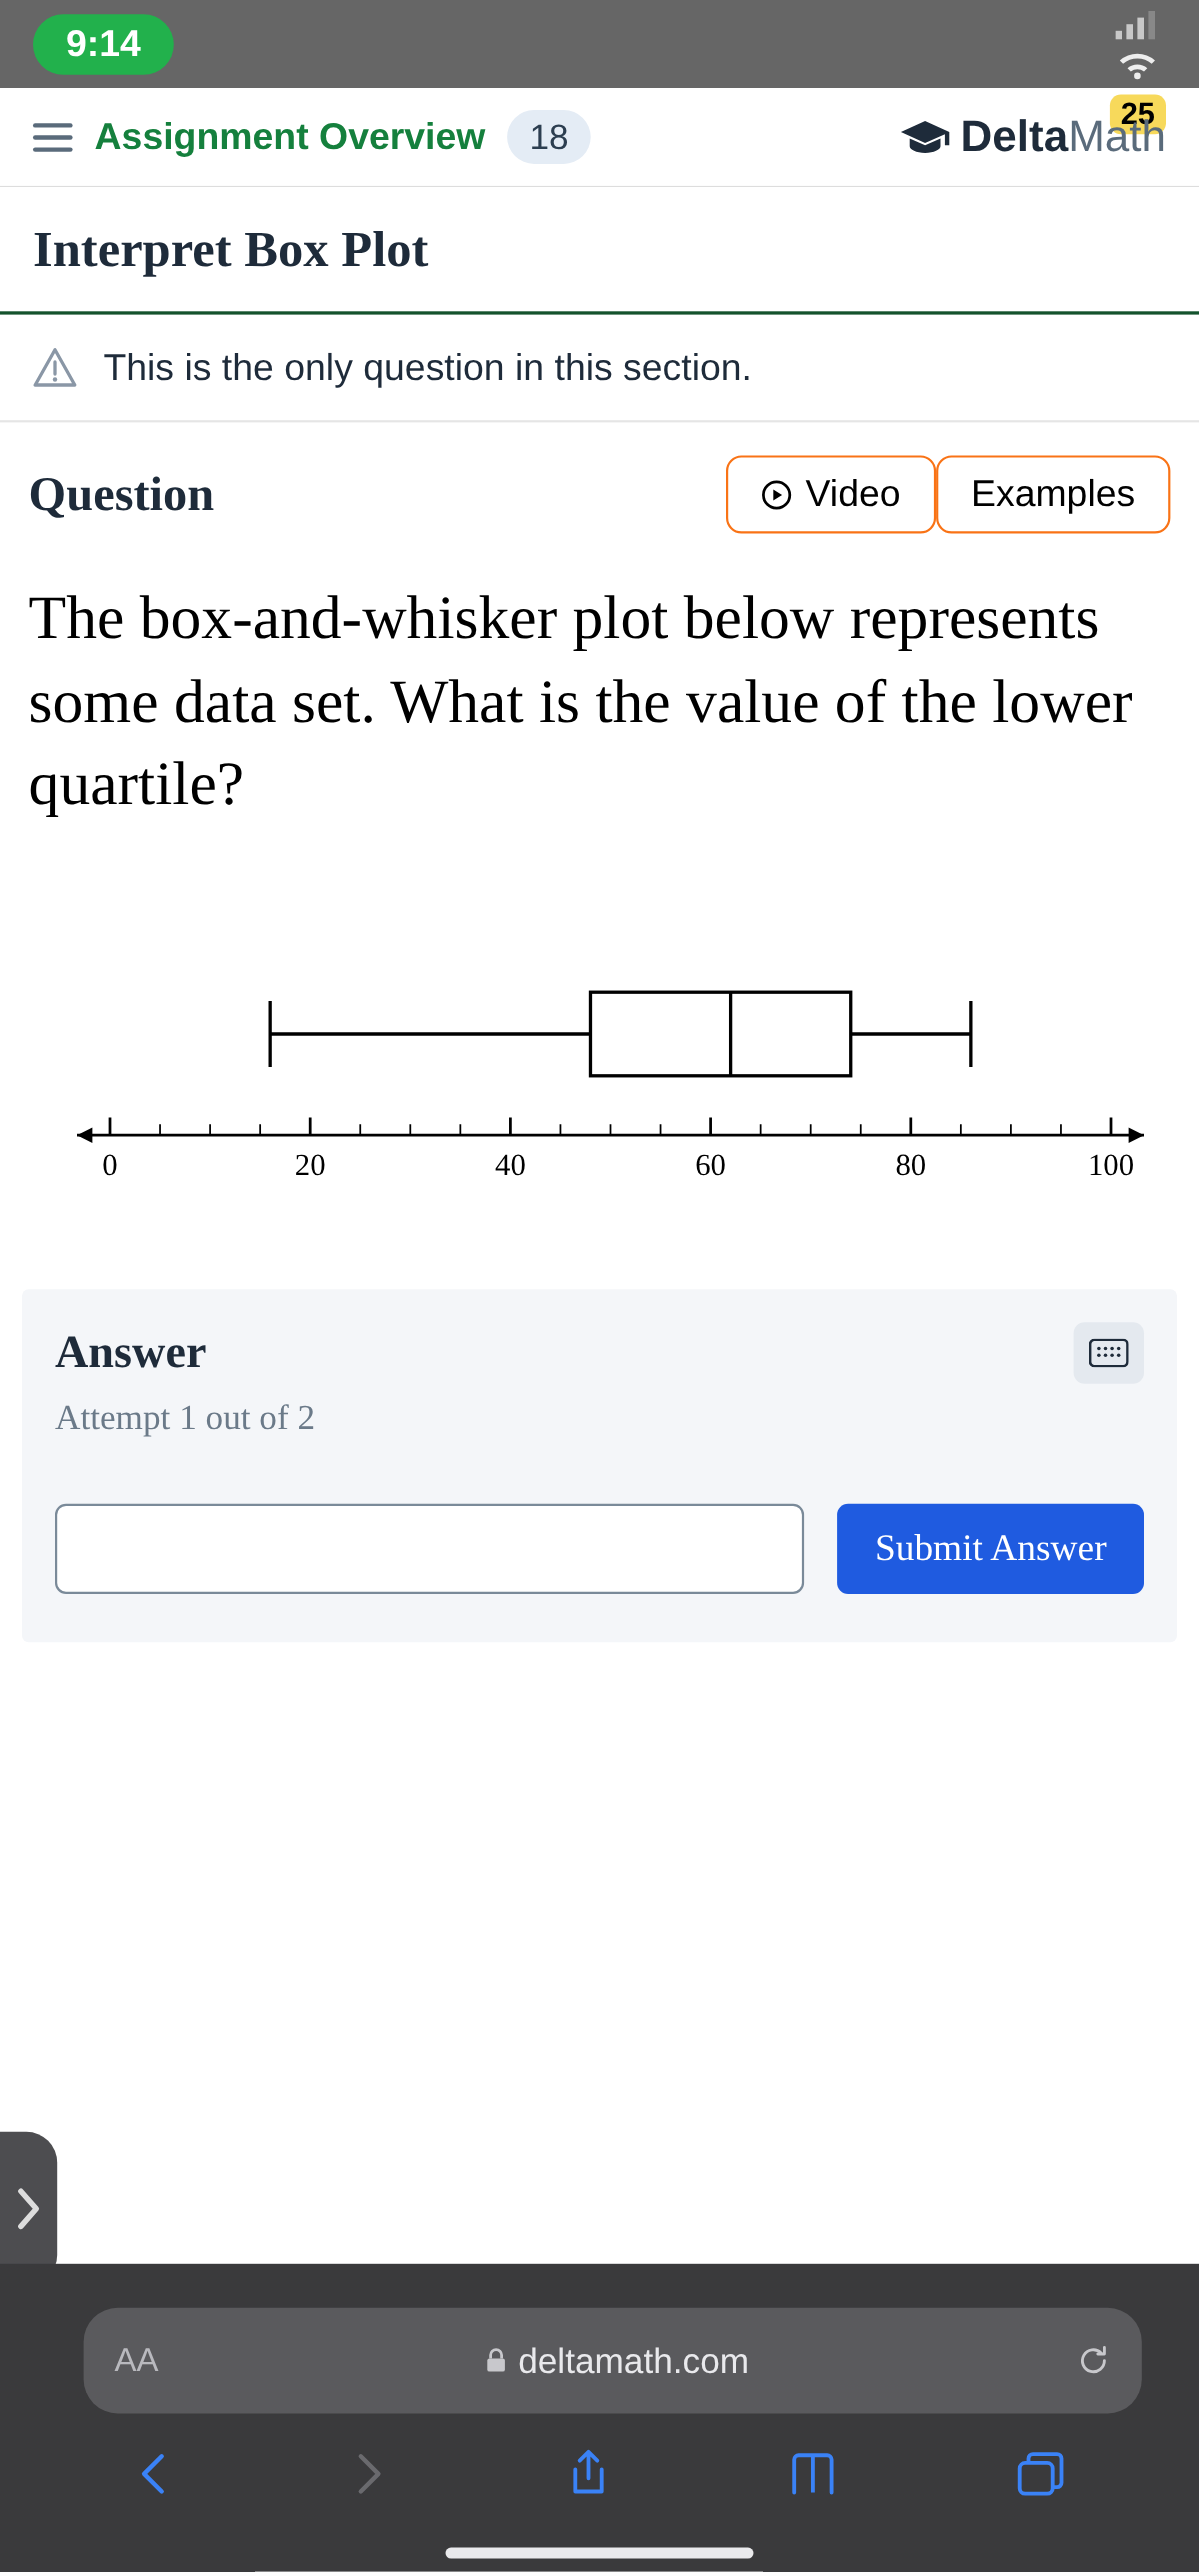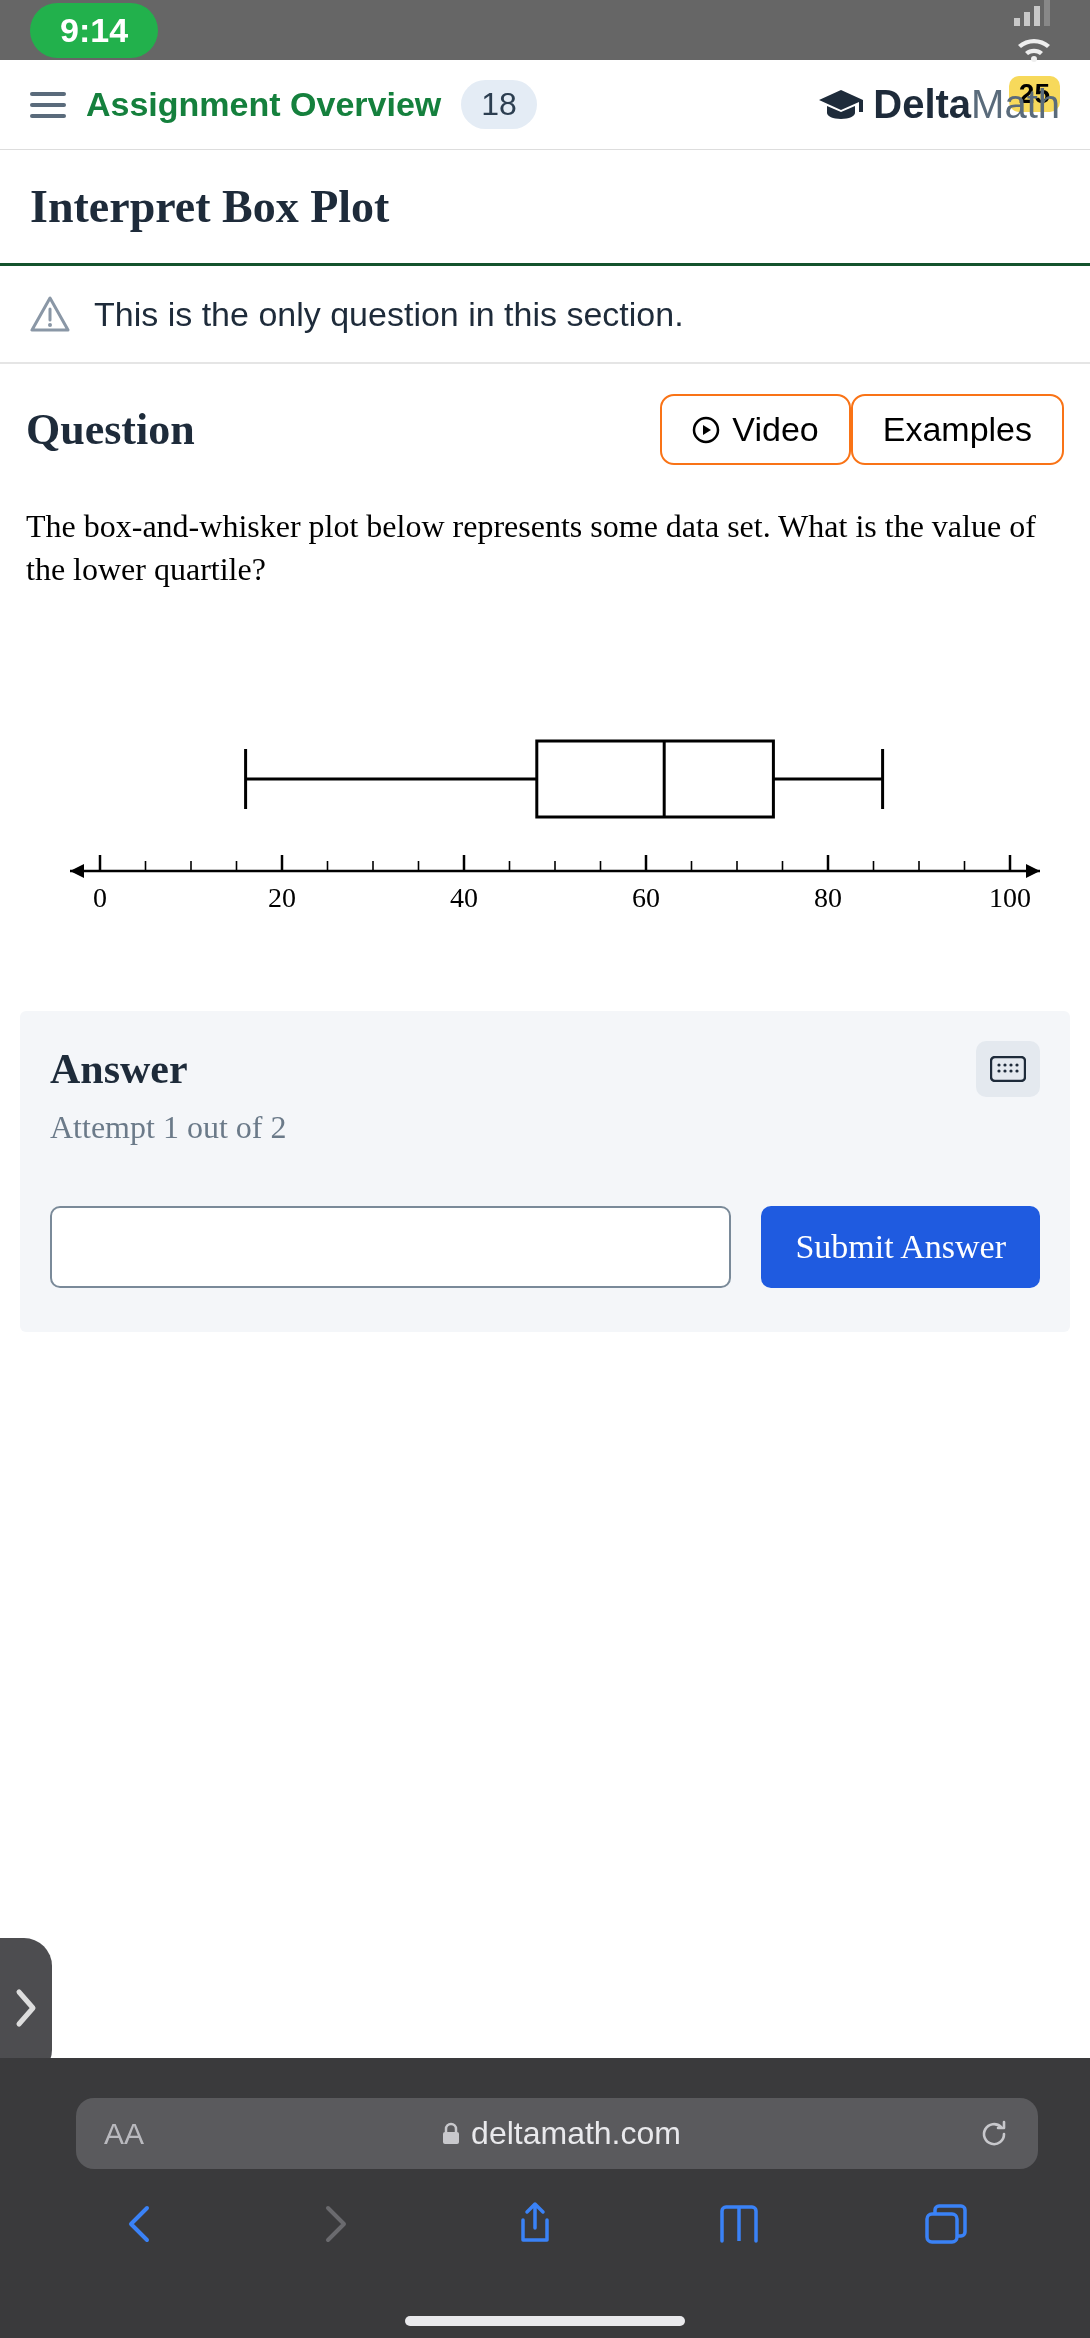--- a/index.html
+++ b/index.html
@@ -1,45 +1,45 @@
 <!DOCTYPE html>
 <html><head>
 <meta charset="utf-8">
 <style>
 * { box-sizing: border-box; margin: 0; padding: 0; }
 body { font-family: Georgia, 'Times New Roman', serif; width:1090px; height:2338px; background:#fff; position:relative; overflow:hidden;}
-.statusbar { height:60px; background:#666; display:flex; align-items:center; justify-content:space-between; padding:0 30px;}
+.statusbar { height:80px; background:#666; display:flex; align-items:center; justify-content:space-between; padding:0 30px;}
 .time-pill { background:#22b14c; color:#fff; border-radius:40px; padding:8px 30px; font-family:-apple-system,Helvetica,Arial,sans-serif; font-size:34px; font-weight:600;}
 .status-right { display:flex; align-items:center; gap:10px;flex-direction:column;}
 .orange-dot{width:10px;height:10px;border-radius:50%;background:#ff9500;margin-right:2px;margin-bottom:30px;}
 .batt { background:#f7d95b; color:#000; font-family:-apple-system,Helvetica,Arial,sans-serif; font-size:28px; font-weight:600; padding:2px 10px; border-radius:10px;}
 .appbar { height:90px; background:#fff; border-bottom:1px solid #ddd; display:flex; align-items:center; padding:0 30px; gap:20px;}
 .hamburger { width:36px; display:flex; flex-direction:column; gap:7px;}
 .hamburger div { height:4px; background:#5a6b7b; border-radius:2px;}
 .ao-link { color:#15803d; font-family:-apple-system,'Segoe UI',Helvetica,Arial,sans-serif; font-size:34px; font-weight:700;}
 .ao-count { background:#e4ecf5; color:#2c3e50; border-radius:26px; padding:6px 20px; font-family:-apple-system,Helvetica,Arial,sans-serif; font-size:32px; font-weight:500;}
 .logo { margin-left:auto; display:flex; align-items:center; gap:8px; font-family:-apple-system,'Segoe UI',Helvetica,Arial,sans-serif; font-size:40px; color:#1e2b3a;}
 .logo .bold { font-weight:700;}
 .logo .light { font-weight:300; color:#5a6b7b;}
 .page-title { font-family:Georgia,'Times New Roman',serif; font-size:46px; font-weight:700; color:#1e2b3a; padding:30px 30px;}
 .notice { border-top:3px solid #14532d; border-bottom:2px solid #e5e5e5; padding:28px 30px; display:flex; align-items:center; gap:24px; font-family:-apple-system,'Segoe UI',Helvetica,Arial,sans-serif; font-size:34px; color:#1e2b3a;}
 .qrow { display:flex; align-items:center; padding:30px 26px; }
 .qlabel { font-family:Georgia,'Times New Roman',serif; font-size:44px; font-weight:700; color:#1e2b3a; margin-right:auto;}
 .pill-btn { border:2px solid #f97316; border-radius:14px; padding:14px 30px; font-family:-apple-system,'Segoe UI',Helvetica,Arial,sans-serif; font-size:34px; background:#fff; display:flex; align-items:center; gap:12px; cursor:pointer;}
-.prompt { font-family:Georgia,'Times New Roman',serif; font-size:32px; color:#000; padding:10px 26px 30px; line-height:1.35;}
+.prompt { font-family:Georgia,'Times New Roman',serif; font-size:56px; color:#000; padding:10px 26px 30px; line-height:1.35;}
 .chart-area { position:relative; height:350px; padding:20px 40px;}
 .answer-card { background:#f4f6f9; margin:40px 20px 0; border-radius:6px; padding:34px 30px 44px; font-family:Georgia,'Times New Roman',serif;}
 .answer-title { font-size:42px; font-weight:700; color:#1e2b3a;}
 .attempt { font-size:32px; color:#6b7a89; margin-top:16px;}
 .ans-row { display:flex; gap:30px; margin-top:60px; align-items:stretch;}
 .ans-input { flex:1; border:2px solid #7a8a99; border-radius:10px; height:82px; font-size:34px; padding:0 16px; background:#fff;}
 .submit { background:#1f5be0; color:#fff; border:none; border-radius:10px; font-family:Georgia,'Times New Roman',serif; font-size:34px; padding:0 34px; cursor:pointer;}
 .kb-btn { position:absolute; right:30px; top:30px; background:#e4e9ef; border-radius:10px; width:64px; height:56px; display:flex; align-items:center; justify-content:center;}
 .bottom-dark { position:absolute; bottom:0; left:0; right:0; height:280px; background:#3a3a3c;}
-.urlbar { background:#5a5a5d; border-radius:18px; margin:40px 52px 0 76px; height:71px; display:flex; align-items:center; padding:0 28px; gap:18px; font-family:-apple-system,Helvetica,Arial,sans-serif;}
+.urlbar { background:#5a5a5d; border-radius:31px; margin:40px 52px 0 76px; height:96px; display:flex; align-items:center; padding:0 28px; gap:18px; font-family:-apple-system,Helvetica,Arial,sans-serif;}
 .urlbar .aa { color:#b9b9be; font-size:30px; font-weight:500;}
 .urlbar .domain { color:#e9e9ec; font-size:32px; margin:0 auto; display:flex; align-items:center; gap:10px;}
 .safari-tabs { display:flex; justify-content:space-around; align-items:center; height:110px; padding:0 40px;}
 .home-ind { position:absolute; bottom:12px; left:50%; transform:translateX(-50%); width:280px; height:10px; border-radius:6px; background:#e9e9ec;}
 .side-tab{position:absolute;left:0;bottom:260px;width:52px;height:140px;background:#4d4d50;border-radius:0 28px 28px 0;display:flex;align-items:center;justify-content:center;color:#eee;font-size:50px;font-family:-apple-system;}
 svg{display:block;}
 </style>
 </head>
 <body>
 

